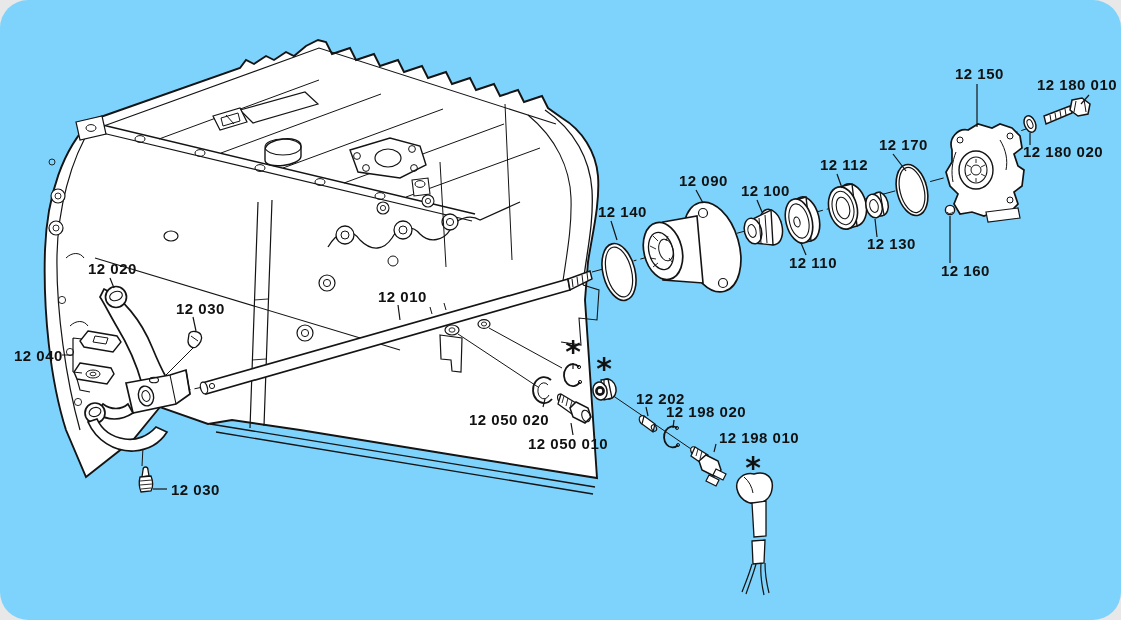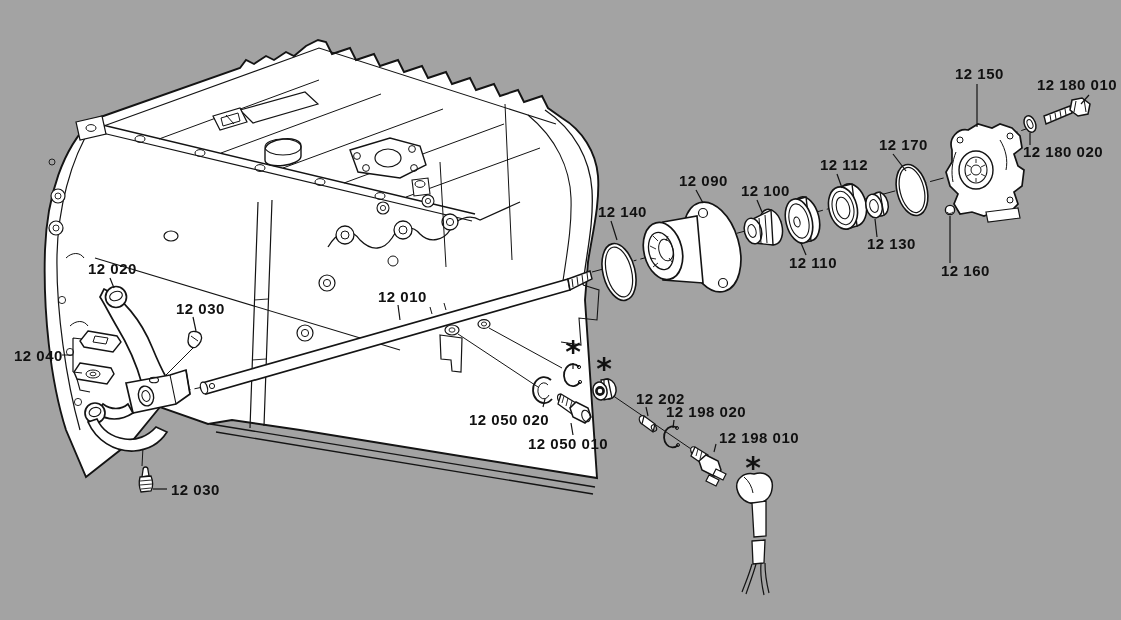--- a/index.html
+++ b/index.html
@@ -1,18 +1,18 @@
 <!DOCTYPE html>
 <html><head>
 <meta charset="utf-8">
 <style>
   html,body{margin:0;padding:0;background:#e8e8e8;}
   .stage{
-    position:relative;width:1121px;height:620px;background:#a3a3a3;
-    font-family:"Liberation Sans", sans-serif;overflow:hidden;margin:0 auto;
+    position:relative;width:1121px;height:620px;background:#7dd3fc;
+    font-family:"Liberation Sans", sans-serif;overflow:hidden;margin:0 auto;border-radius:28px;
   }
   svg{display:block}
   .callout{
     font-family:"Liberation Sans", sans-serif;
     font-size:15px;font-weight:bold;fill:#111;letter-spacing:0.5px;
   }
   .ast{
     font-family:"DejaVu Sans", sans-serif;
     font-size:30px;font-weight:bold;fill:#111;
   }

